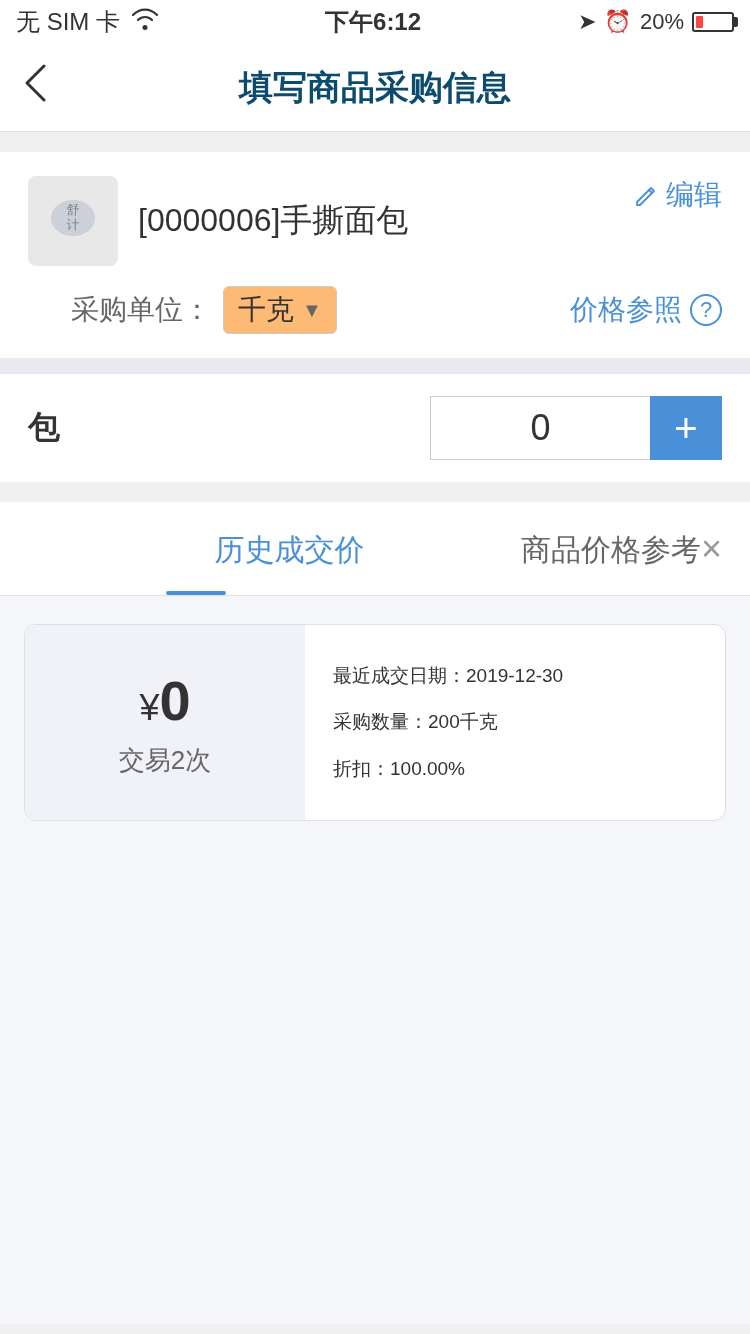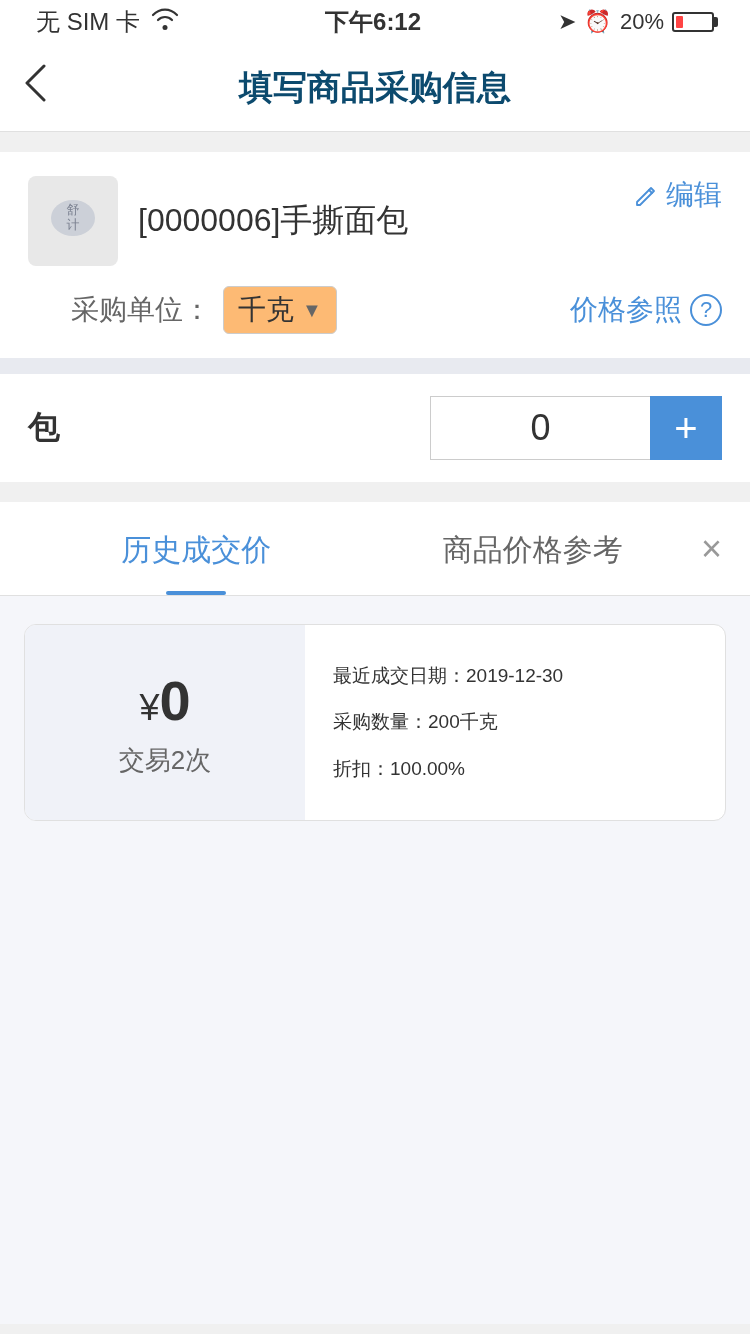--- a/index.html
+++ b/index.html
@@ -13,21 +13,21 @@
       color: #333;
     }
 
     
     .status-bar {
       height: 44px;
       background: #fff;
       display: flex;
       align-items: center;
       justify-content: space-between;
-      padding: 0 36px;
+      padding: 0 16px;
       font-size: 26px;
     }
     .status-left {
       display: flex;
       align-items: center;
       gap: 10px;
       font-size: 24px;
       color: #333;
     }
     .status-center {
@@ -244,21 +244,21 @@
     }
     .tabs-header {
       display: flex;
       align-items: center;
       background: #fff;
       border-bottom: 1px solid #e0e0e0;
       padding: 0 28px;
     }
     .tab-item {
       flex: 1;
-      text-align: center;
+      text-align: right;
       padding: 28px 0 24px;
       font-size: 30px;
       color: #666;
       cursor: pointer;
       position: relative;
     }
     .tab-item.active {
       color: #4a90d9;
     }
     .tab-item.active::after {

